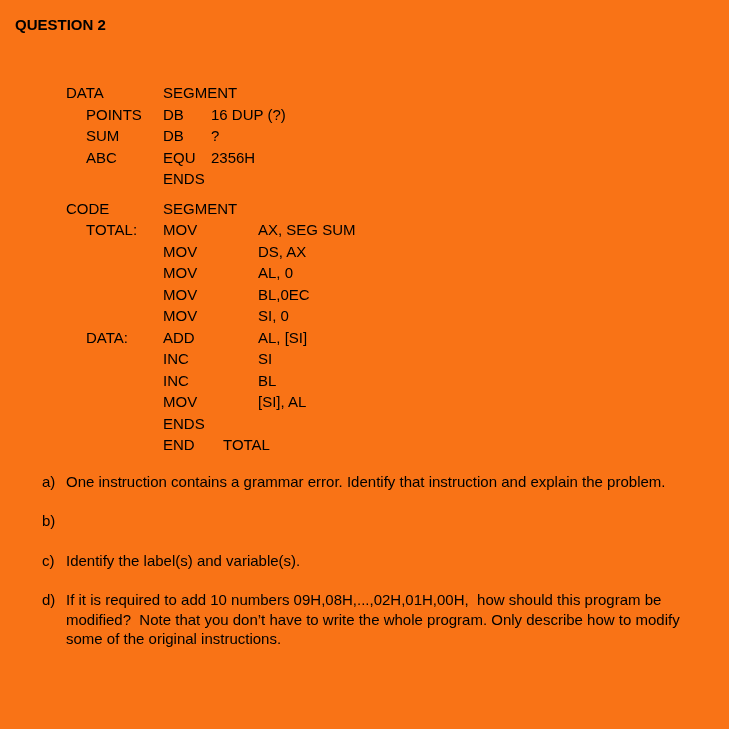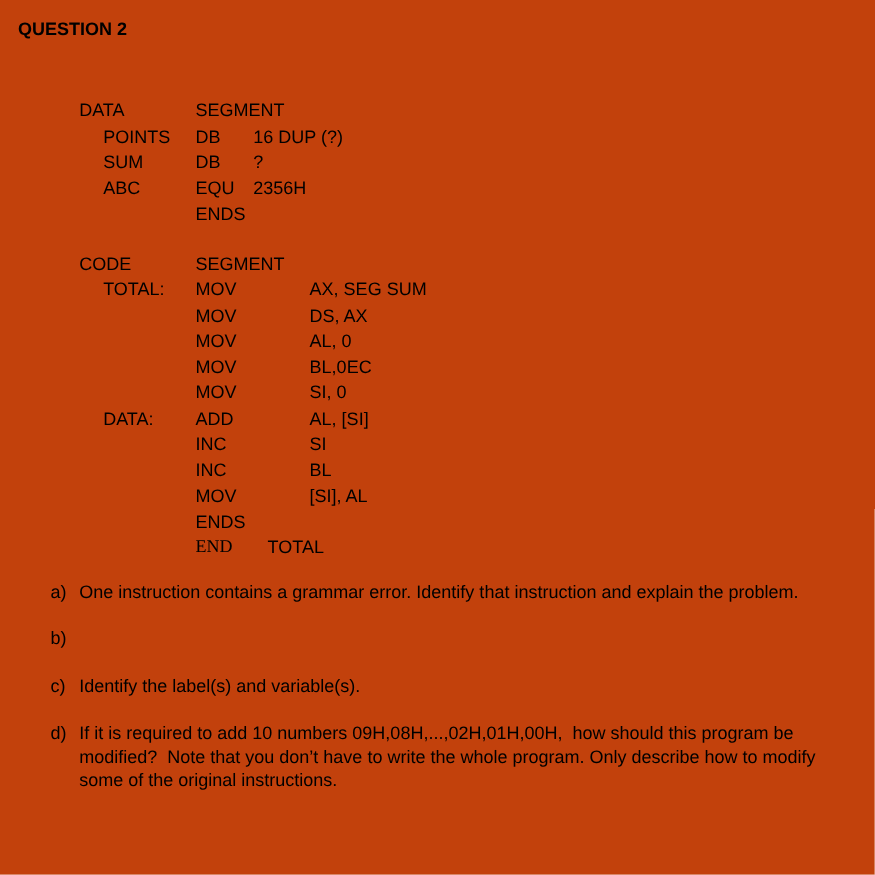--- a/index.html
+++ b/index.html
@@ -6,49 +6,49 @@
   html, body {
     width: 729px;
     background: #ffffff;
     color: #000000;
     font-family: "Liberation Sans", "DejaVu Sans", sans-serif;
     font-size: 15px;
   }
   .page {
     width: 729px;
     height: 729px;
-    background: #c2410c;
+    background: #f97316;
     padding: 14px 10px 0 15px;
     overflow: hidden;
   }
   .q-title {
     font-weight: bold;
     line-height: 22px;
   }
   .intro {
     line-height: 22px;
     max-width: 712px;
   }
   
   .program {
     margin-left: 51px;  
     margin-top: 46px;
   }
-  .code-seg { margin-top: 20px; }
+  .code-seg { margin-top: 8px; }
   .pline {
     display: flex;
     line-height: 21.5px;
     white-space: pre;
   }
   .pline .c1 { display: inline-block; width: 97px; flex: none; }
   .pline .c1.ind { padding-left: 20px; }
   .pline .c2 { display: inline-block; flex: none; }
   .data-seg .pline .c2 { width: 48px; }
   .code-seg .pline .c2 { width: 95px; }
-  .code-seg .pline.tight .c2 { width: 60px; font-family: Liberation Serif, serif; }
+  .code-seg .pline.tight .c2 { width: 60px; }
   .pline .c3 { display: inline-block; }
   
   .questions { margin-top: 16px; }
   .q-item {
     display: flex;
     margin-left: 27px;  
     margin-bottom: 20px;
     line-height: 19.5px;
   }
   .q-item .marker { display: inline-block; width: 24px; flex: none; }

